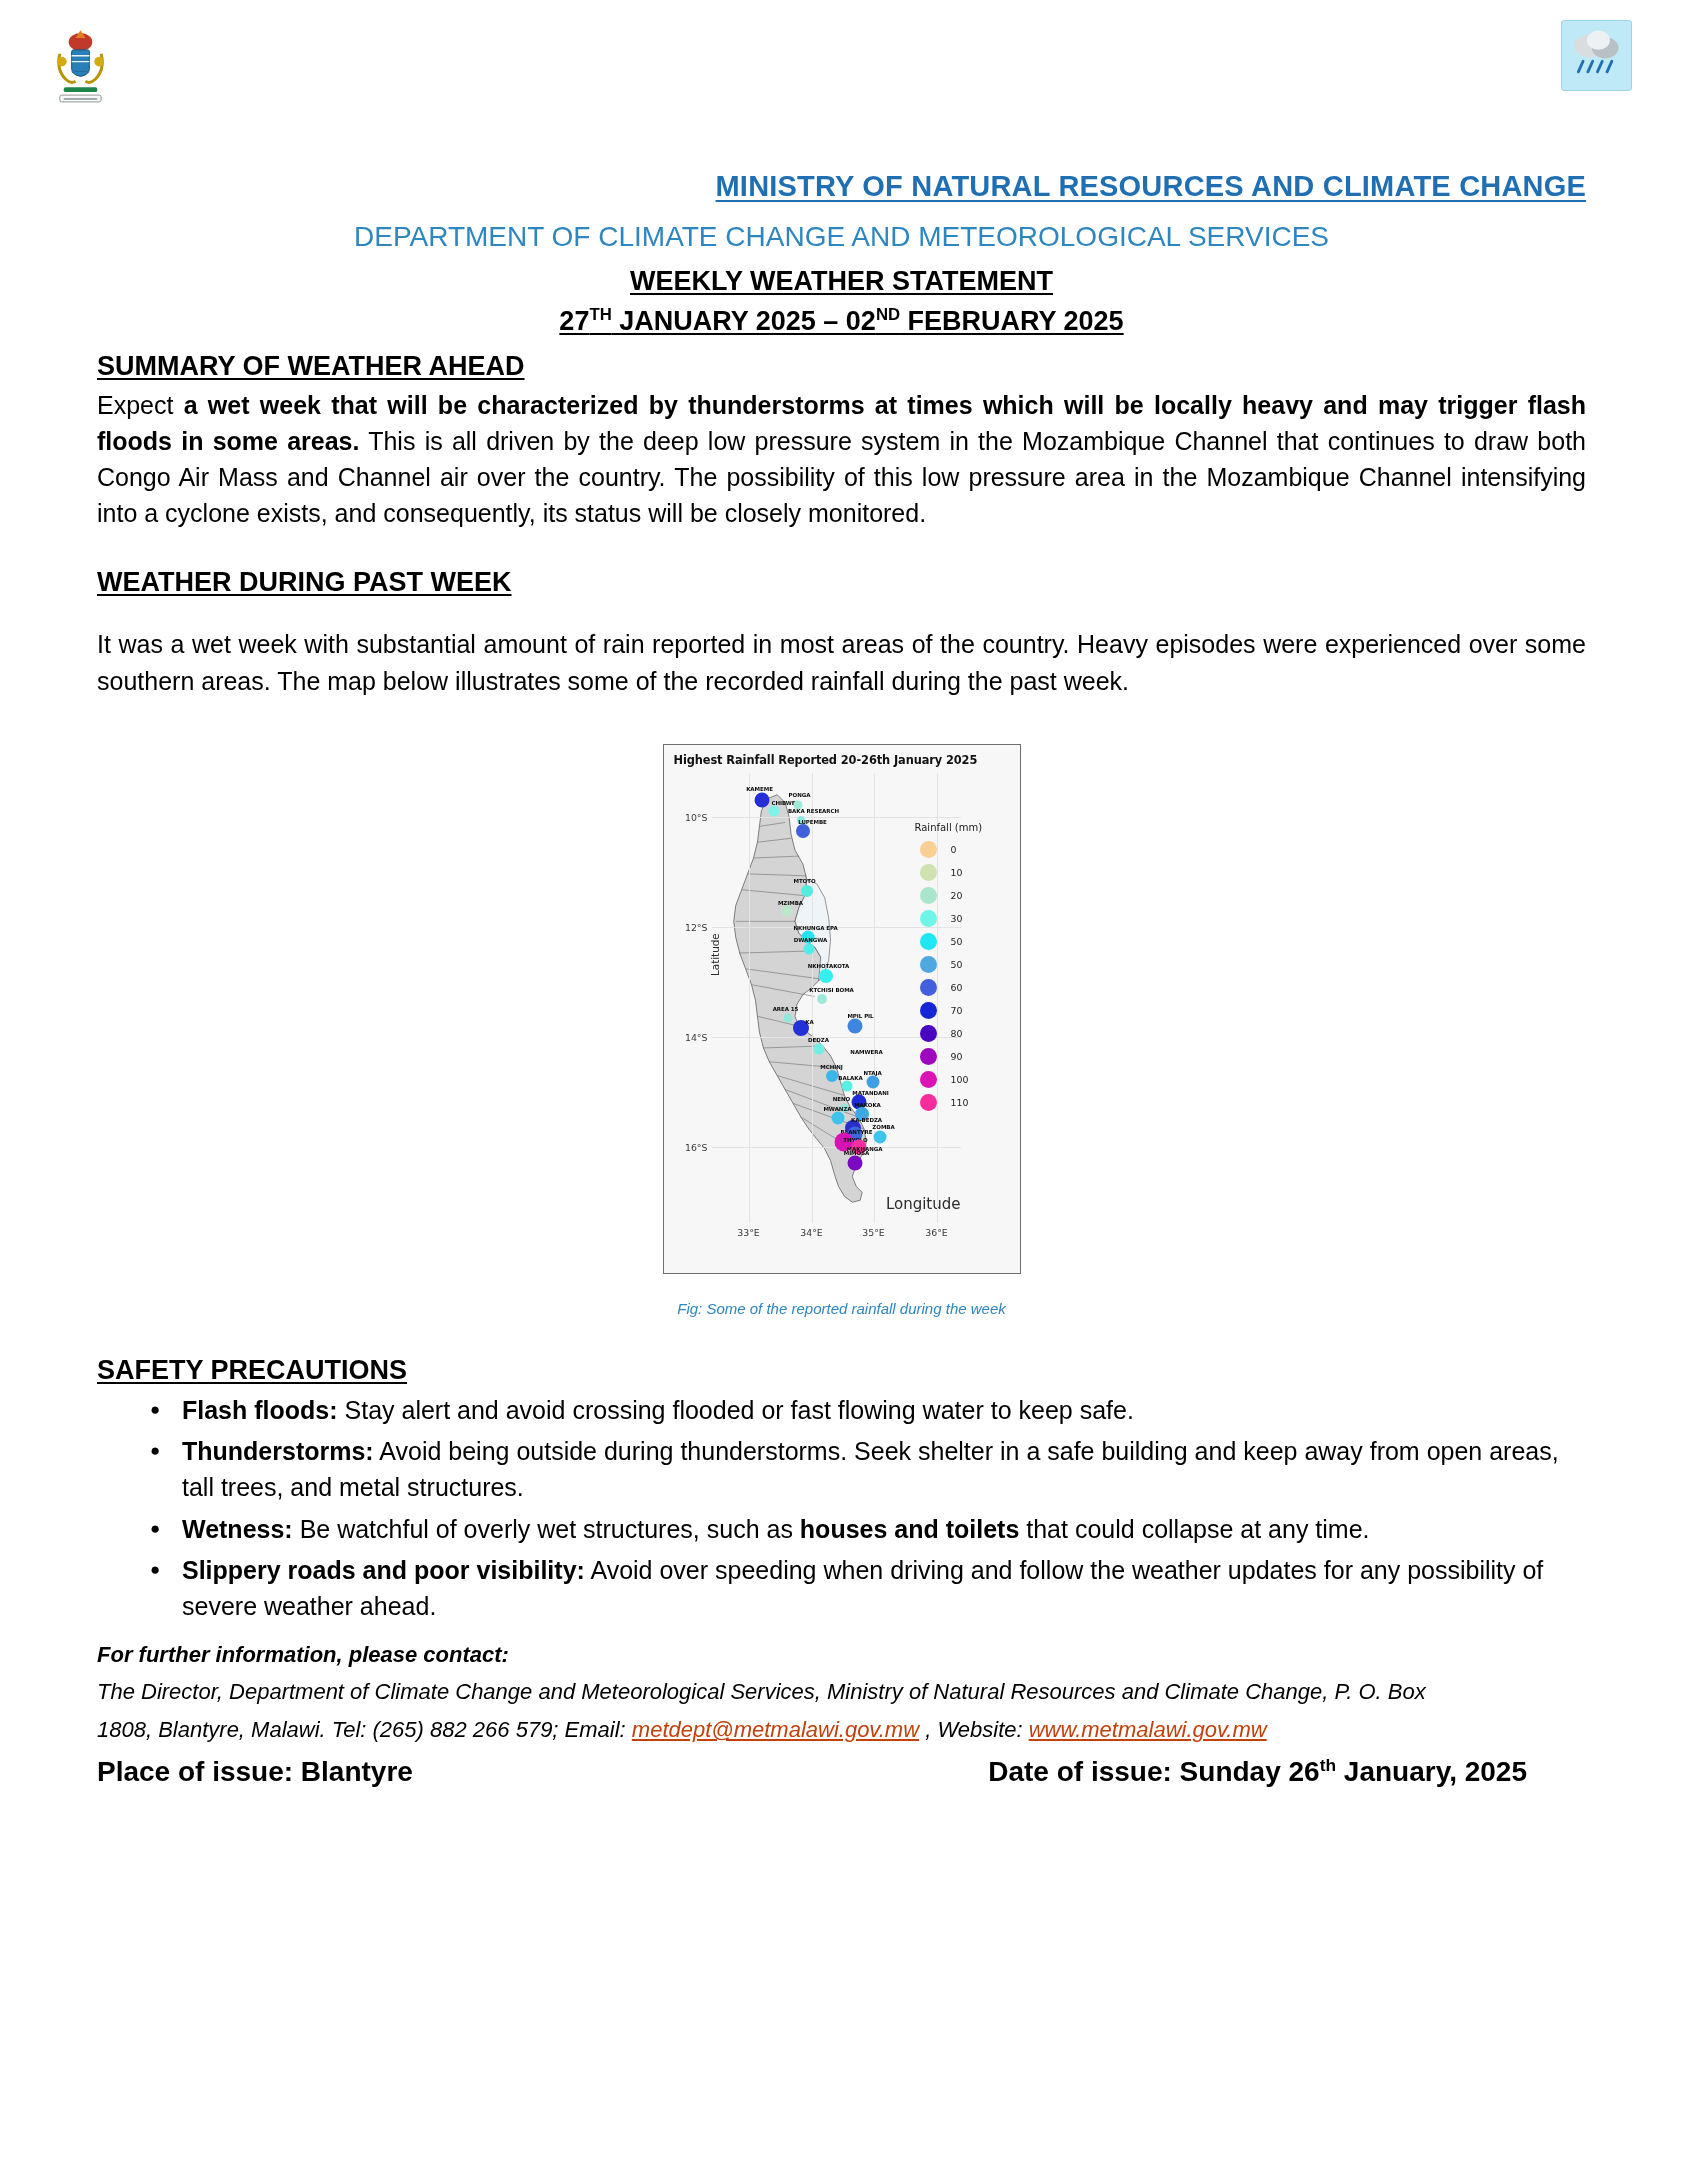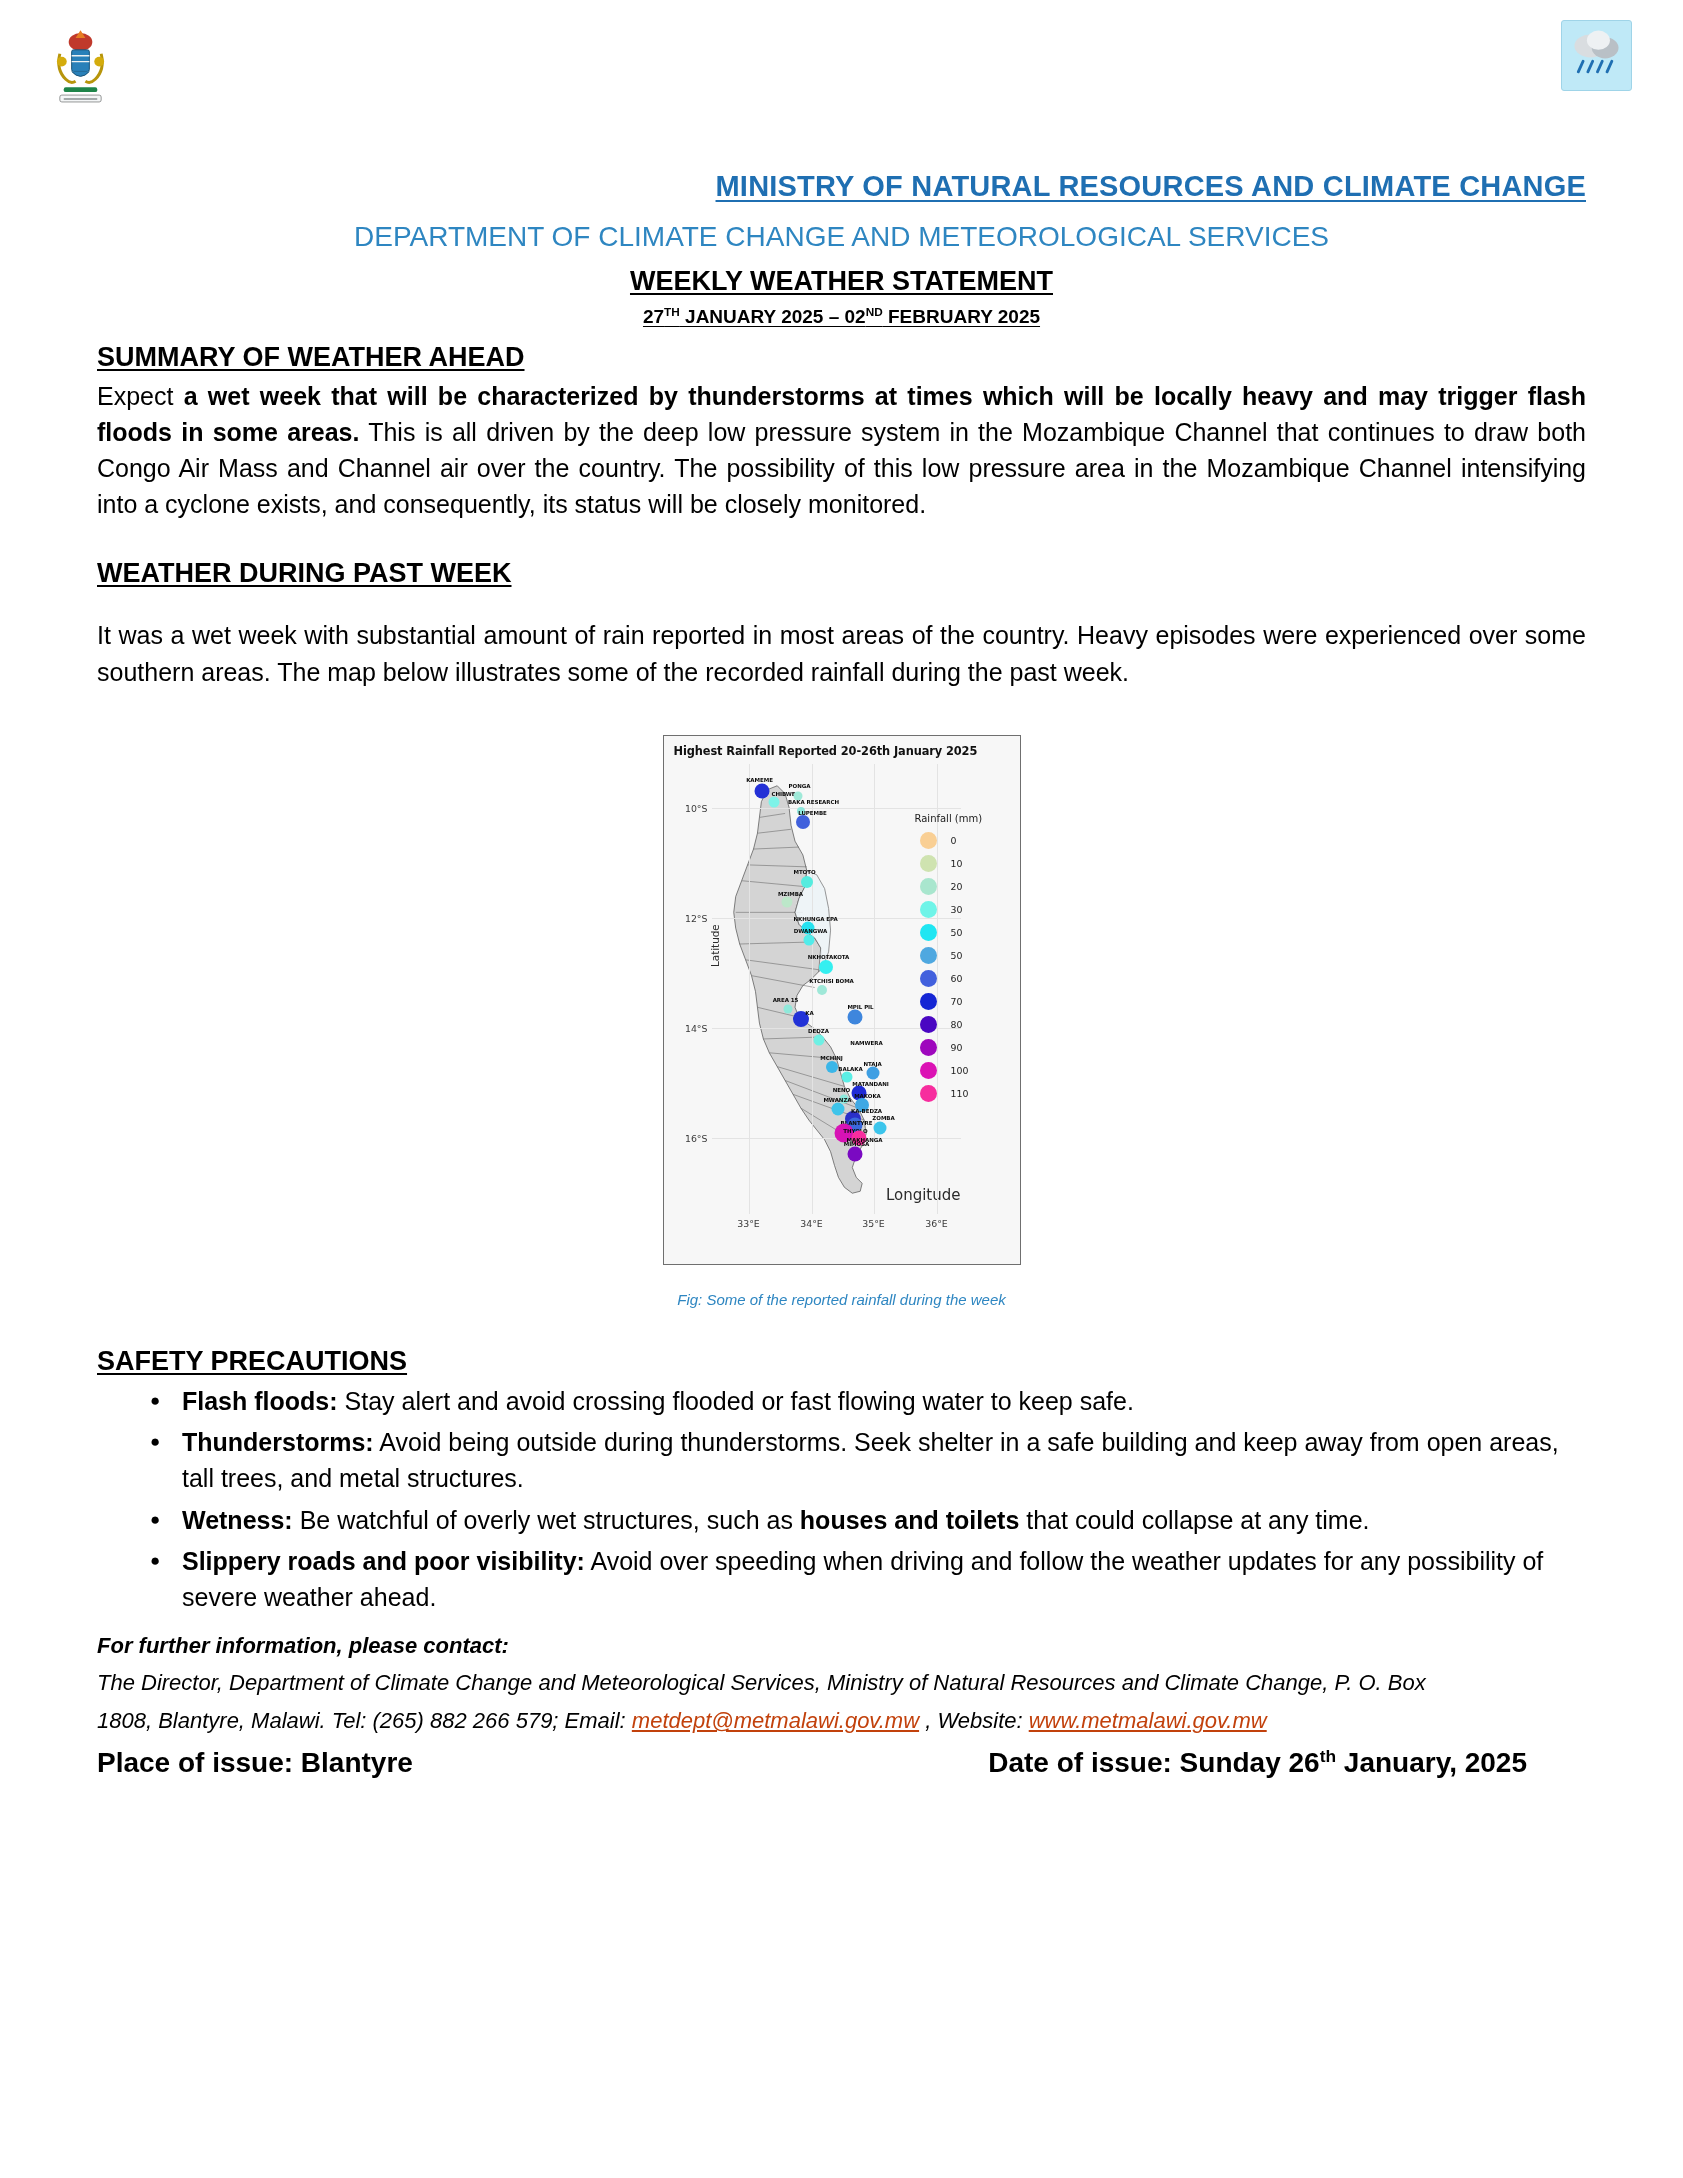--- a/index.html
+++ b/index.html
@@ -70,21 +70,21 @@
     font-weight: bold;
     font-size: 27px;
     margin-top: 12px;
   }
   .t-weekly span { text-decoration: underline; text-underline-offset: 3px; }
 
   .t-dates {
     text-align: center;
     color: #000;
     font-weight: bold;
-    font-size: 19px;
+    font-size: 27px;
     margin-top: 9px;
   }
   .t-dates span.u { text-decoration: underline; text-underline-offset: 3px; }
   sup { font-size: 0.62em; vertical-align: super; line-height: 0; }
 
   h2.section {
     font-size: 27px;
     font-weight: bold;
     margin: 14px 0 0 0;
     display: block;

